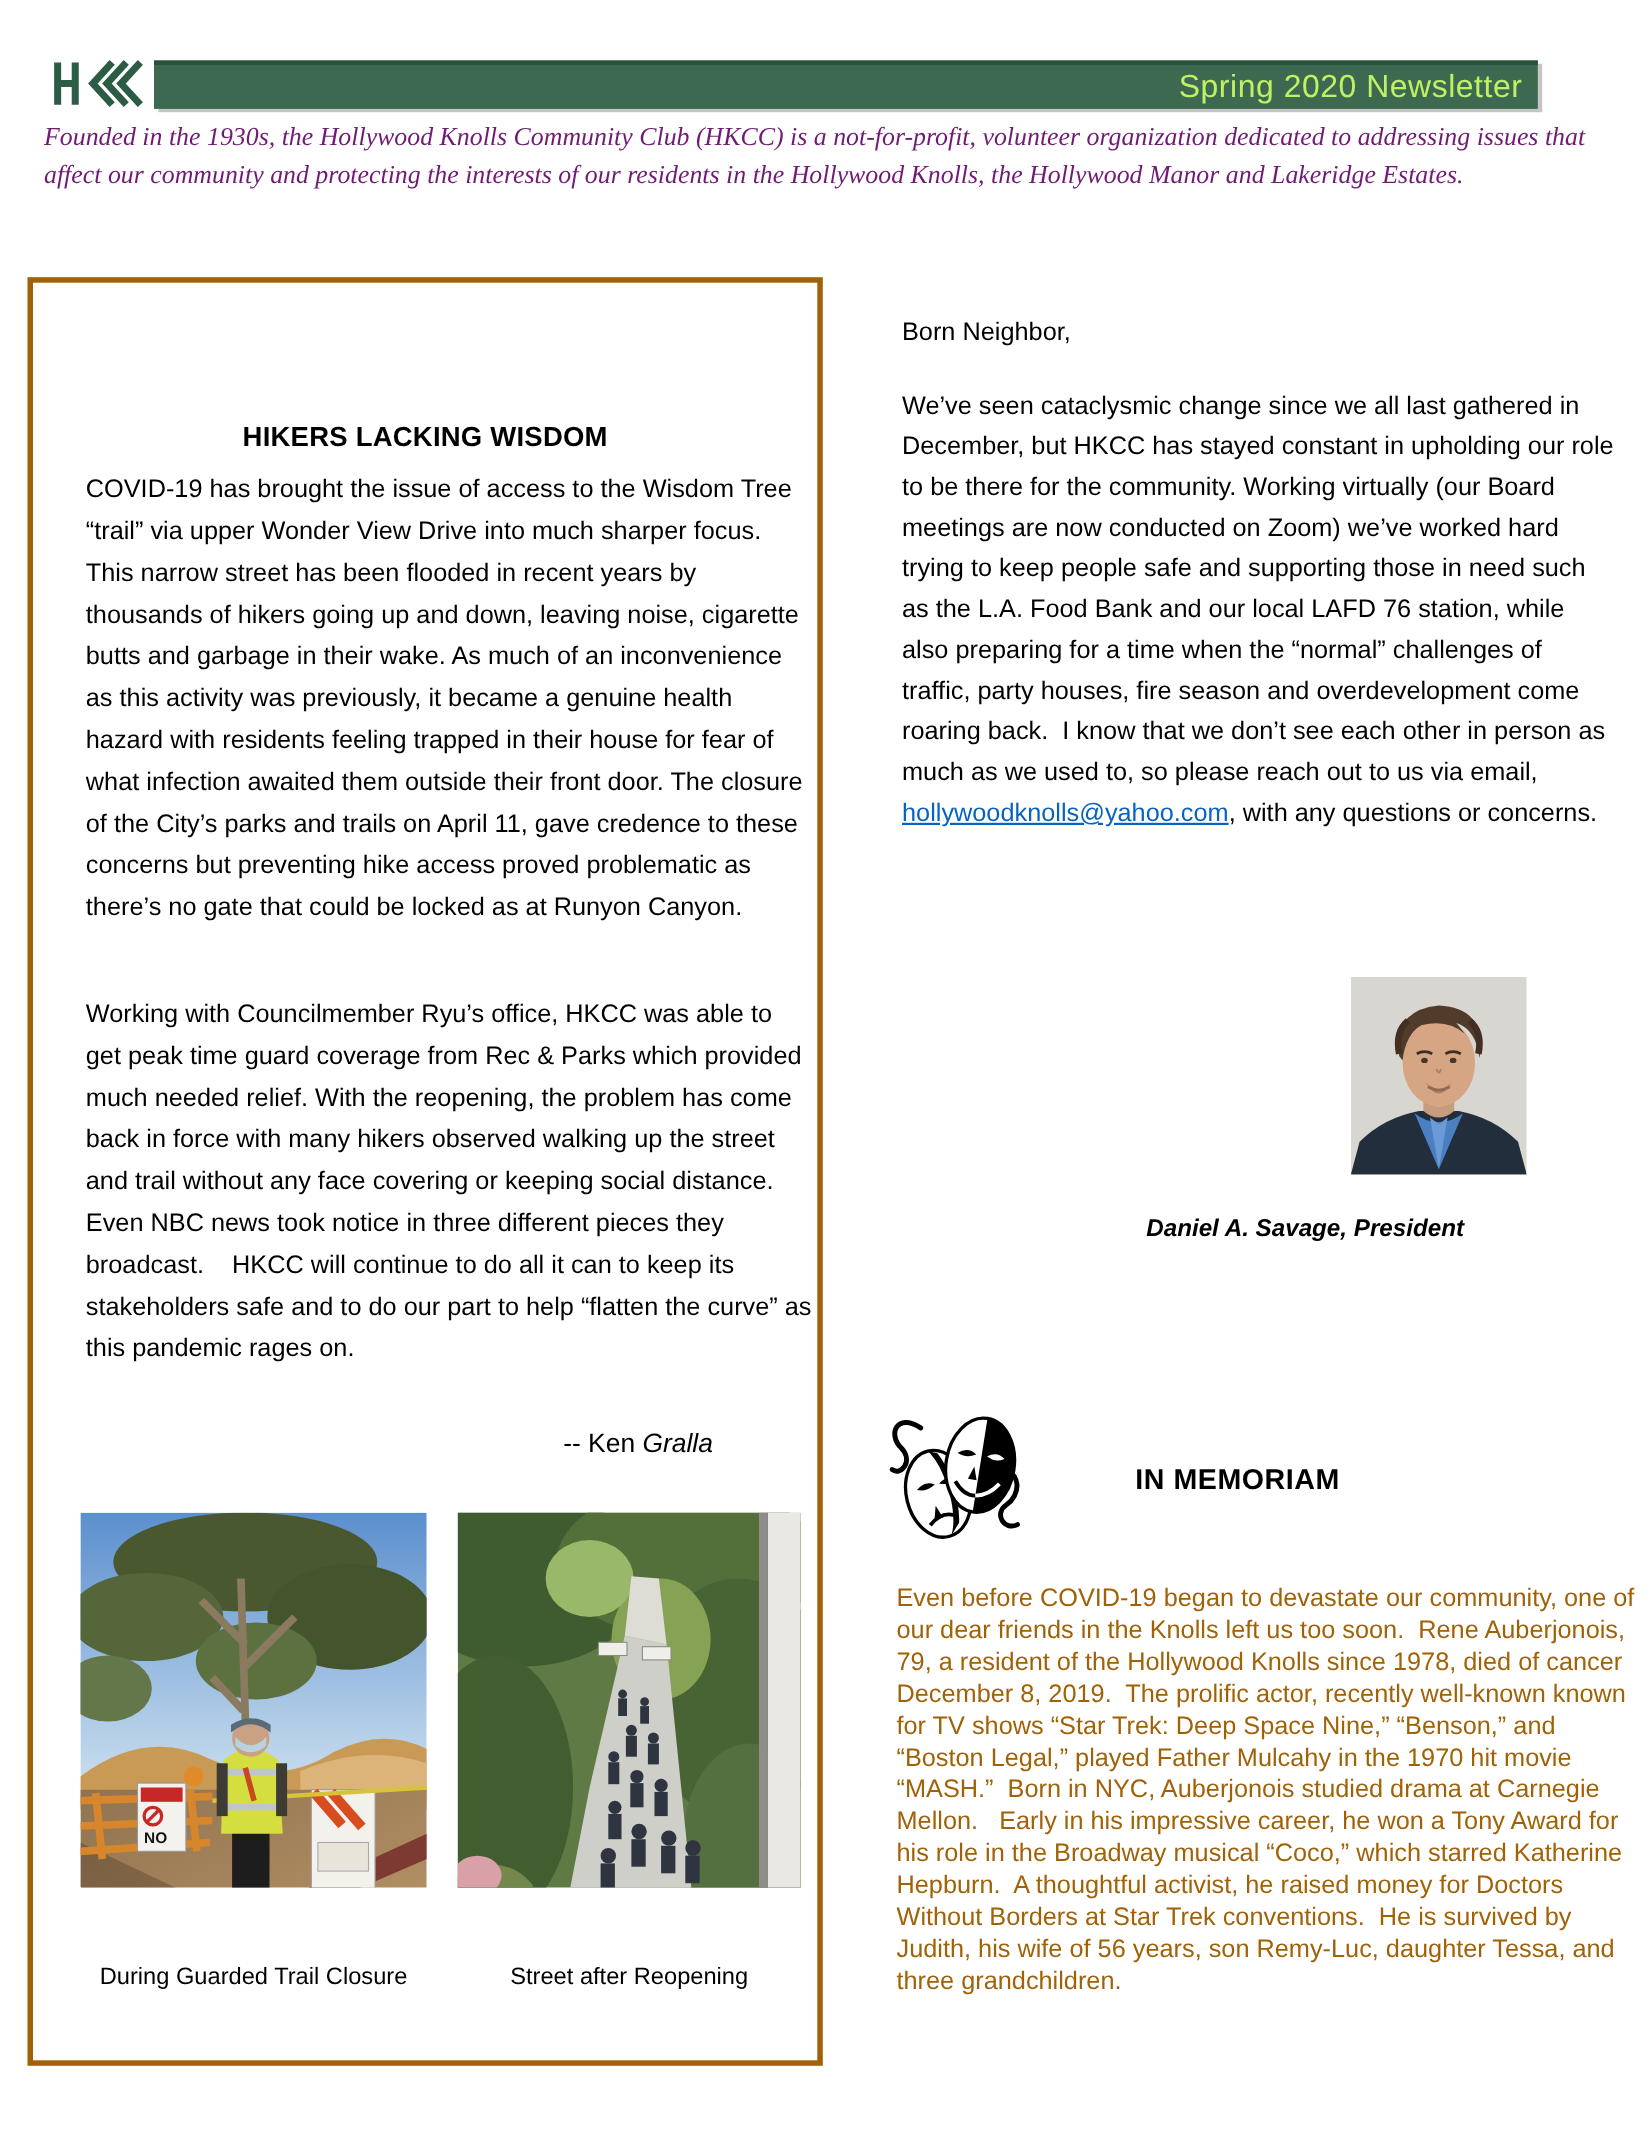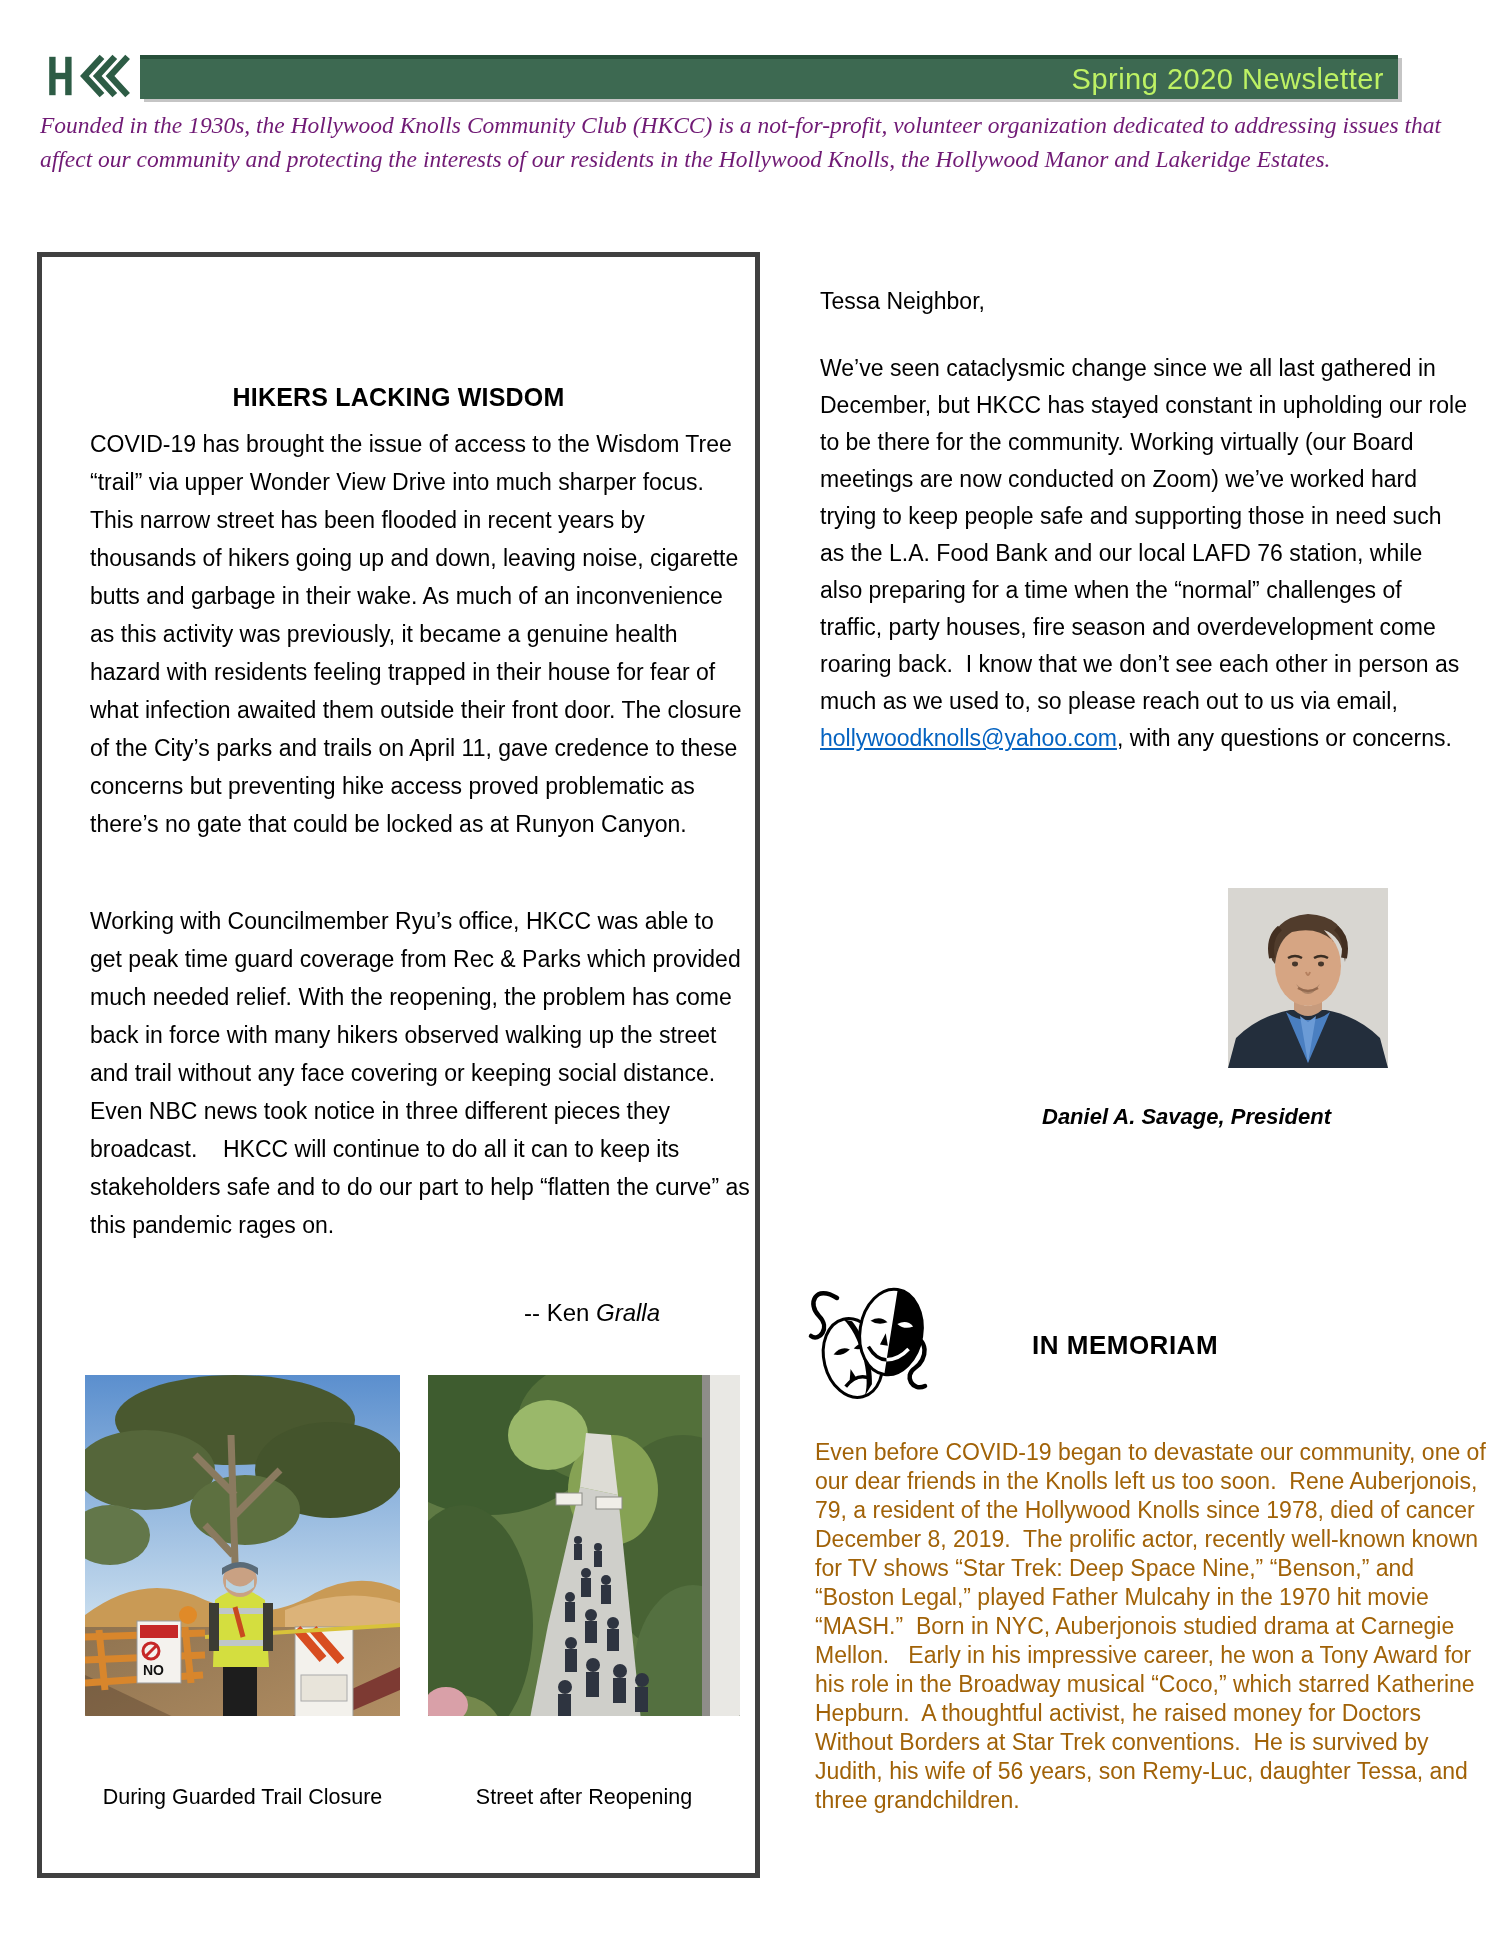--- a/index.html
+++ b/index.html
@@ -12,22 +12,22 @@
           background:#3d6951;border-top:4px solid #27503a;
           box-shadow:4px 3px 0 rgba(150,150,150,.55);
           display:flex;align-items:center;justify-content:flex-end;}
   #topbar .bartitle{color:#bef264;font-size:29px;padding-right:14px;letter-spacing:.5px;}
 
   #intro{position:absolute;left:40px;top:108px;width:1428px;
          font-family:"Liberation Serif",serif;font-style:italic;
          font-size:23.5px;line-height:34px;color:#701a75;}
 
   
-  #articlebox{position:absolute;left:37px;top:252px;width:713px;height:1616px;
-              border:5px solid #404040;background:#fff;}
+  #articlebox{position:absolute;left:25px;top:252px;width:713px;height:1616px;
+              border:5px solid #a16207;background:#fff;}
   #articlebox .atitle{position:absolute;top:126px;left:0;width:100%;text-align:center;
                       font-weight:bold;font-size:25px;letter-spacing:.2px;}
   .apara{position:absolute;left:48px;width:660px;font-size:23px;line-height:38px;
          white-space:pre-wrap;}
   #apara1{top:168px;}
   #apara2{top:645px;}
   #byline{position:absolute;left:482px;top:1042px;font-size:24px;}
   #byline .byname{font-style:italic;}
 
   .photo{position:absolute;top:1118px;height:341px;overflow:hidden;}
@@ -199,21 +199,21 @@
         <rect x="282" y="0" width="30" height="395" fill="#e9e8e4"></rect>
         <rect x="274" y="0" width="8" height="395" fill="#8e8d89"></rect>
         <path d="M282,395 L312,340 L312,395 Z" fill="#516140"></path>
       </svg>
     </div>
 
     <div id="caption1" class="caption">During Guarded Trail Closure</div>
     <div id="caption2" class="caption">Street after Reopening</div>
   </div>
 
-  <div id="salutation">Tessa Neighbor,</div>
+  <div id="salutation">Born Neighbor,</div>
 
   <div id="letterpara"><span>We’ve seen cataclysmic change since we all last gathered in December, but HKCC has stayed constant in upholding our role to be there for the community. Working virtually (our Board meetings are now conducted on Zoom) we’ve worked hard trying to keep people safe and supporting those in need such as the L.A. Food Bank and our local LAFD 76 station, while also preparing for a time when the “normal” challenges of traffic, party houses, fire season and overdevelopment come roaring back.  I know that we don’t see each other in person as much as we used to, so please reach out to us via email, </span><a href="#">hollywoodknolls@yahoo.com</a><span>, with any questions or concerns.</span></div>
 
   <div id="headshot">
     <svg viewBox="0 0 160 180" width="160" height="180" preserveAspectRatio="none">
       <rect x="0" y="0" width="160" height="180" fill="#d8d6d1"></rect>
 
       <path d="M0,180 L8,150 Q30,128 62,122 L98,122 Q130,128 152,150 L160,180 Z" fill="#232e3c"></path>
 
       <path d="M58,124 L80,175 L102,124 Q92,132 80,132 Q68,132 58,124 Z" fill="#4a7fc1"></path>

